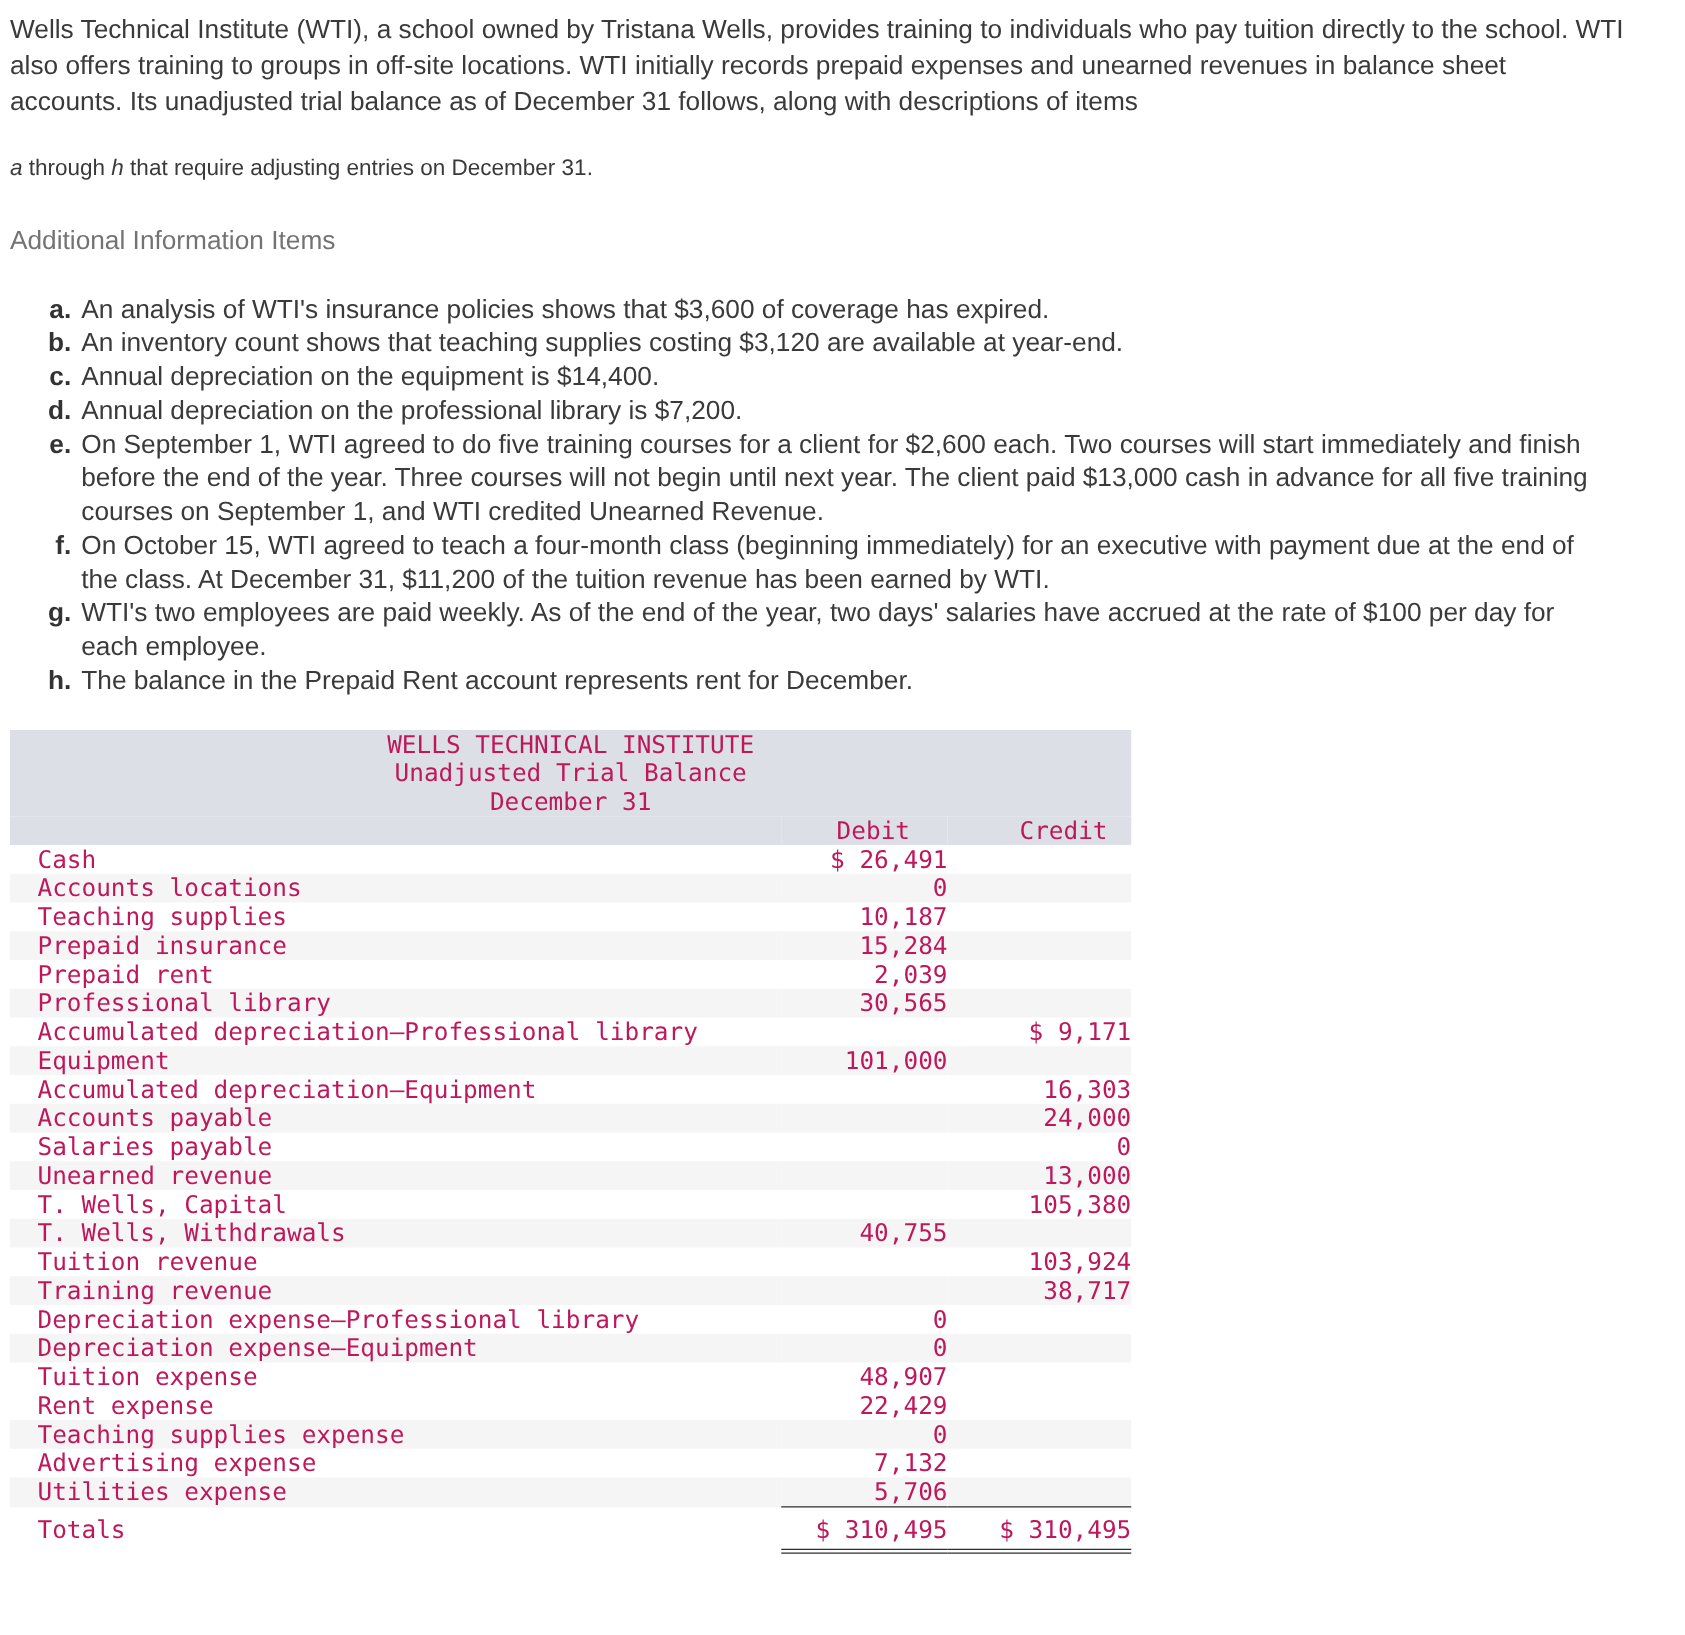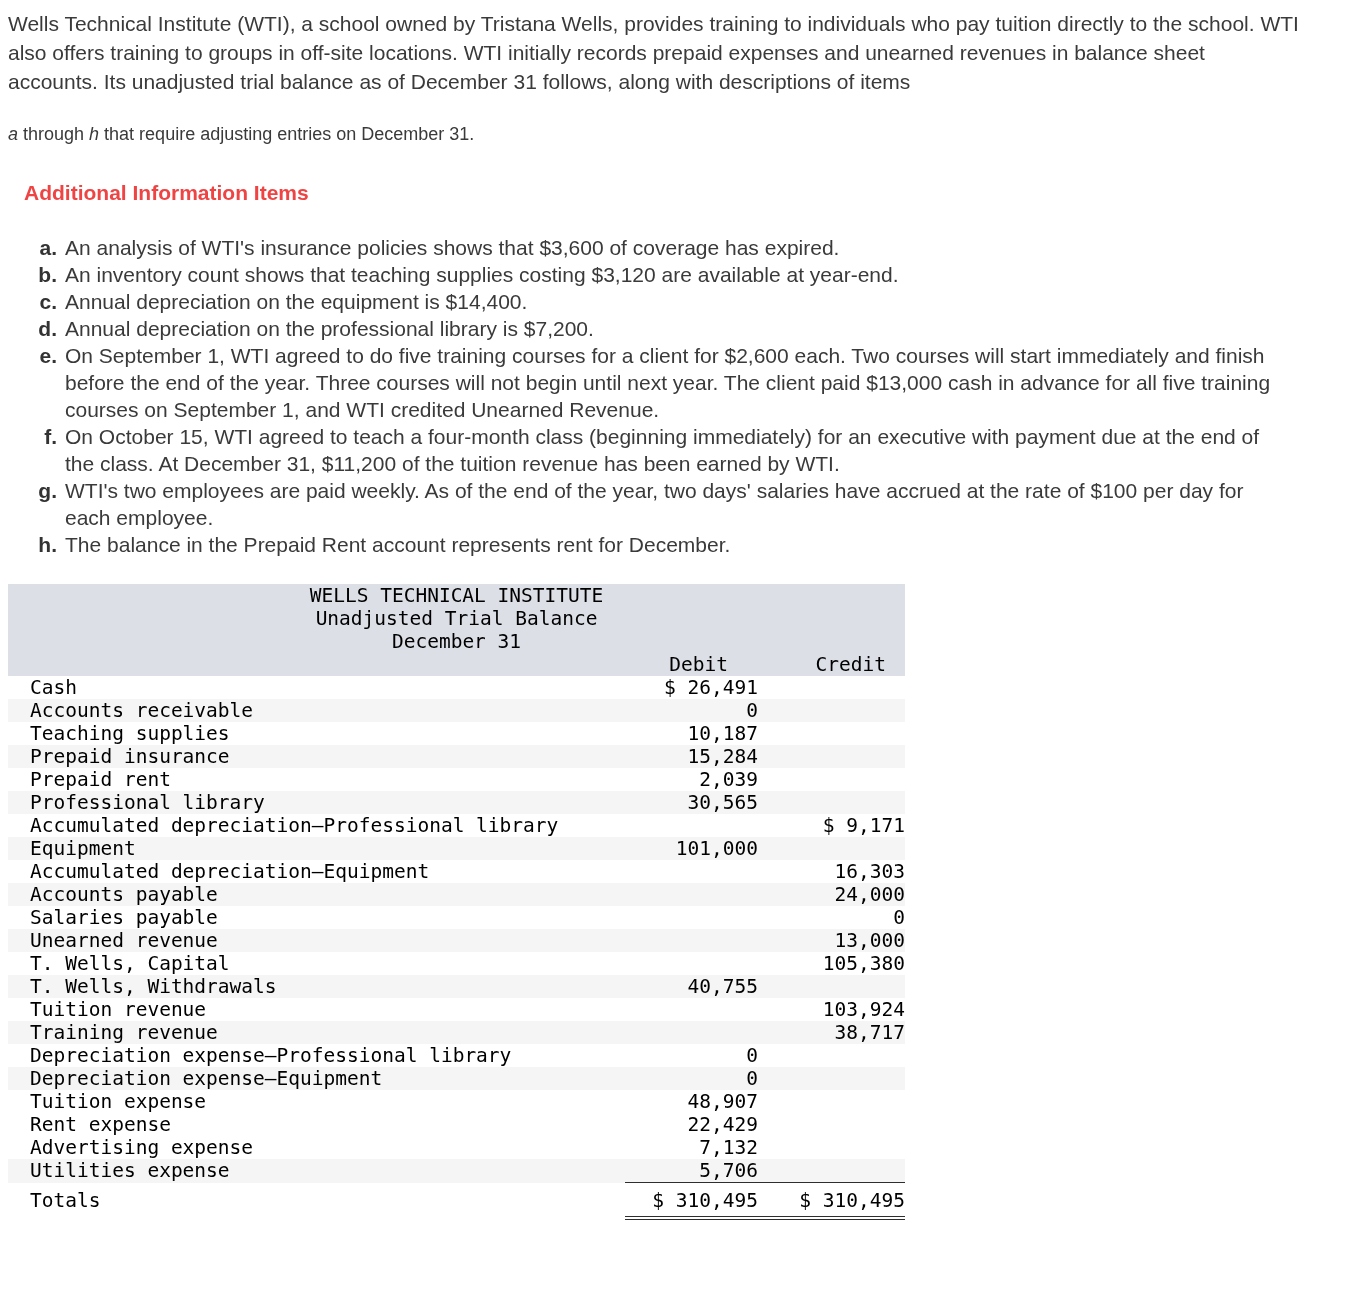--- a/index.html
+++ b/index.html
@@ -19,25 +19,25 @@
     margin: 0;
   }
   .note-line {
     margin: 24px 0 0 0;
     font-size: 18px;
     line-height: 29px;
   }
   .note-line i { font-style: italic; }
 
   .section-heading {
-    margin: 30px 0 0 16px;
+    margin: 30px 0 0 0;
     font-size: 21px;
     line-height: 27px;
-    font-weight: bold;
-    color: #ef4444;
+    font-weight: normal;
+    color: #737373;
   }
 
   .info-items {
     margin-top: 28px;
     font-size: 21px;
     line-height: 27px;
   }
   .info-item { display: flex; }
   .info-item .marker {
     flex: 0 0 57px;
@@ -53,21 +53,21 @@
   }
 
   .tb-table {
     margin-top: 26px;
     border-collapse: collapse;
     table-layout: fixed;
     width: 897px;
     font-family: "DejaVu Sans Mono", "Liberation Mono", monospace;
     font-size: 19.5px;
     line-height: 23px;
-    color: #000000;
+    color: #be185d;
   }
   .tb-table col.c-acct   { width: 617px; }
   .tb-table col.c-debit  { width: 133px; }
   .tb-table col.c-credit { width: 147px; }
 
   .tb-table thead th {
     background: var(--header-bg, #dcdfe6);
     font-weight: normal;
     padding: 0;
   }
@@ -154,21 +154,21 @@
         <th class="credit-head">Credit</th>
       </tr>
     </thead>
     <tbody>
         <tr>
           <td class="acct">Cash</td>
           <td class="num">$ 26,491</td>
           <td class="num"></td>
         </tr>
         <tr class="alt">
-          <td class="acct">Accounts receivable</td>
+          <td class="acct">Accounts locations</td>
           <td class="num">0</td>
           <td class="num"></td>
         </tr>
         <tr>
           <td class="acct">Teaching supplies</td>
           <td class="num">10,187</td>
           <td class="num"></td>
         </tr>
         <tr class="alt">
           <td class="acct">Prepaid insurance</td>
@@ -246,20 +246,25 @@
           <td class="num"></td>
         </tr>
         <tr>
           <td class="acct">Tuition expense</td>
           <td class="num">48,907</td>
           <td class="num"></td>
         </tr>
         <tr>
           <td class="acct">Rent expense</td>
           <td class="num">22,429</td>
+          <td class="num"></td>
+        </tr>
+        <tr class="alt">
+          <td class="acct">Teaching supplies expense</td>
+          <td class="num">0</td>
           <td class="num"></td>
         </tr>
         <tr>
           <td class="acct">Advertising expense</td>
           <td class="num">7,132</td>
           <td class="num"></td>
         </tr>
         <tr class="alt">
           <td class="acct">Utilities expense</td>
           <td class="num">5,706</td>

